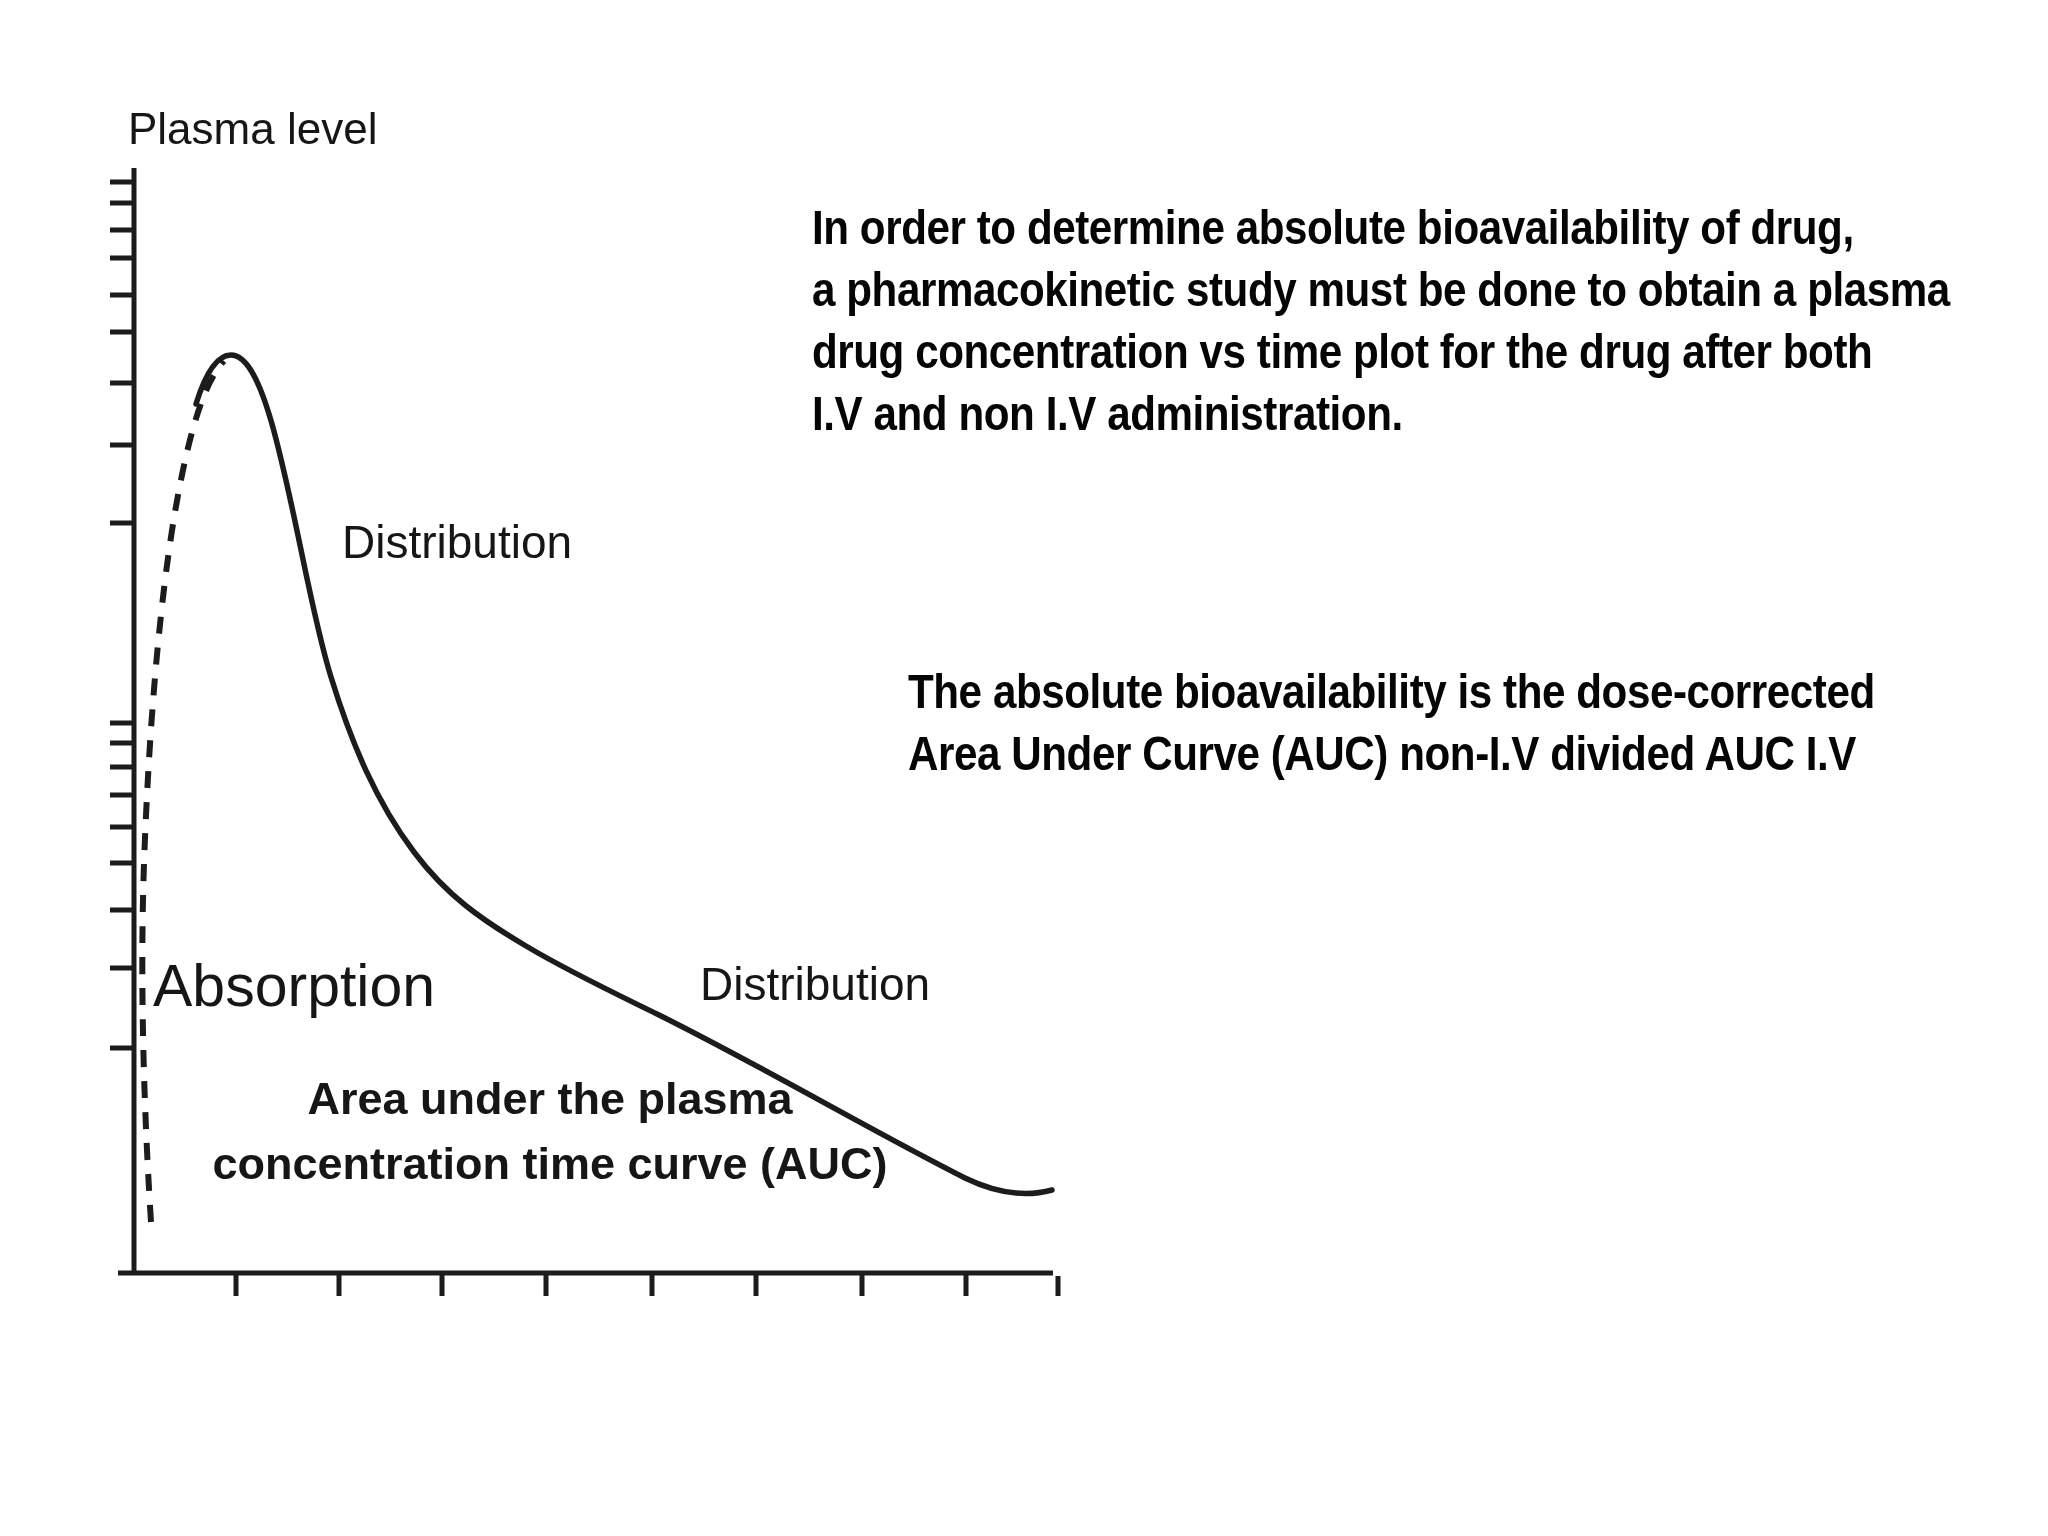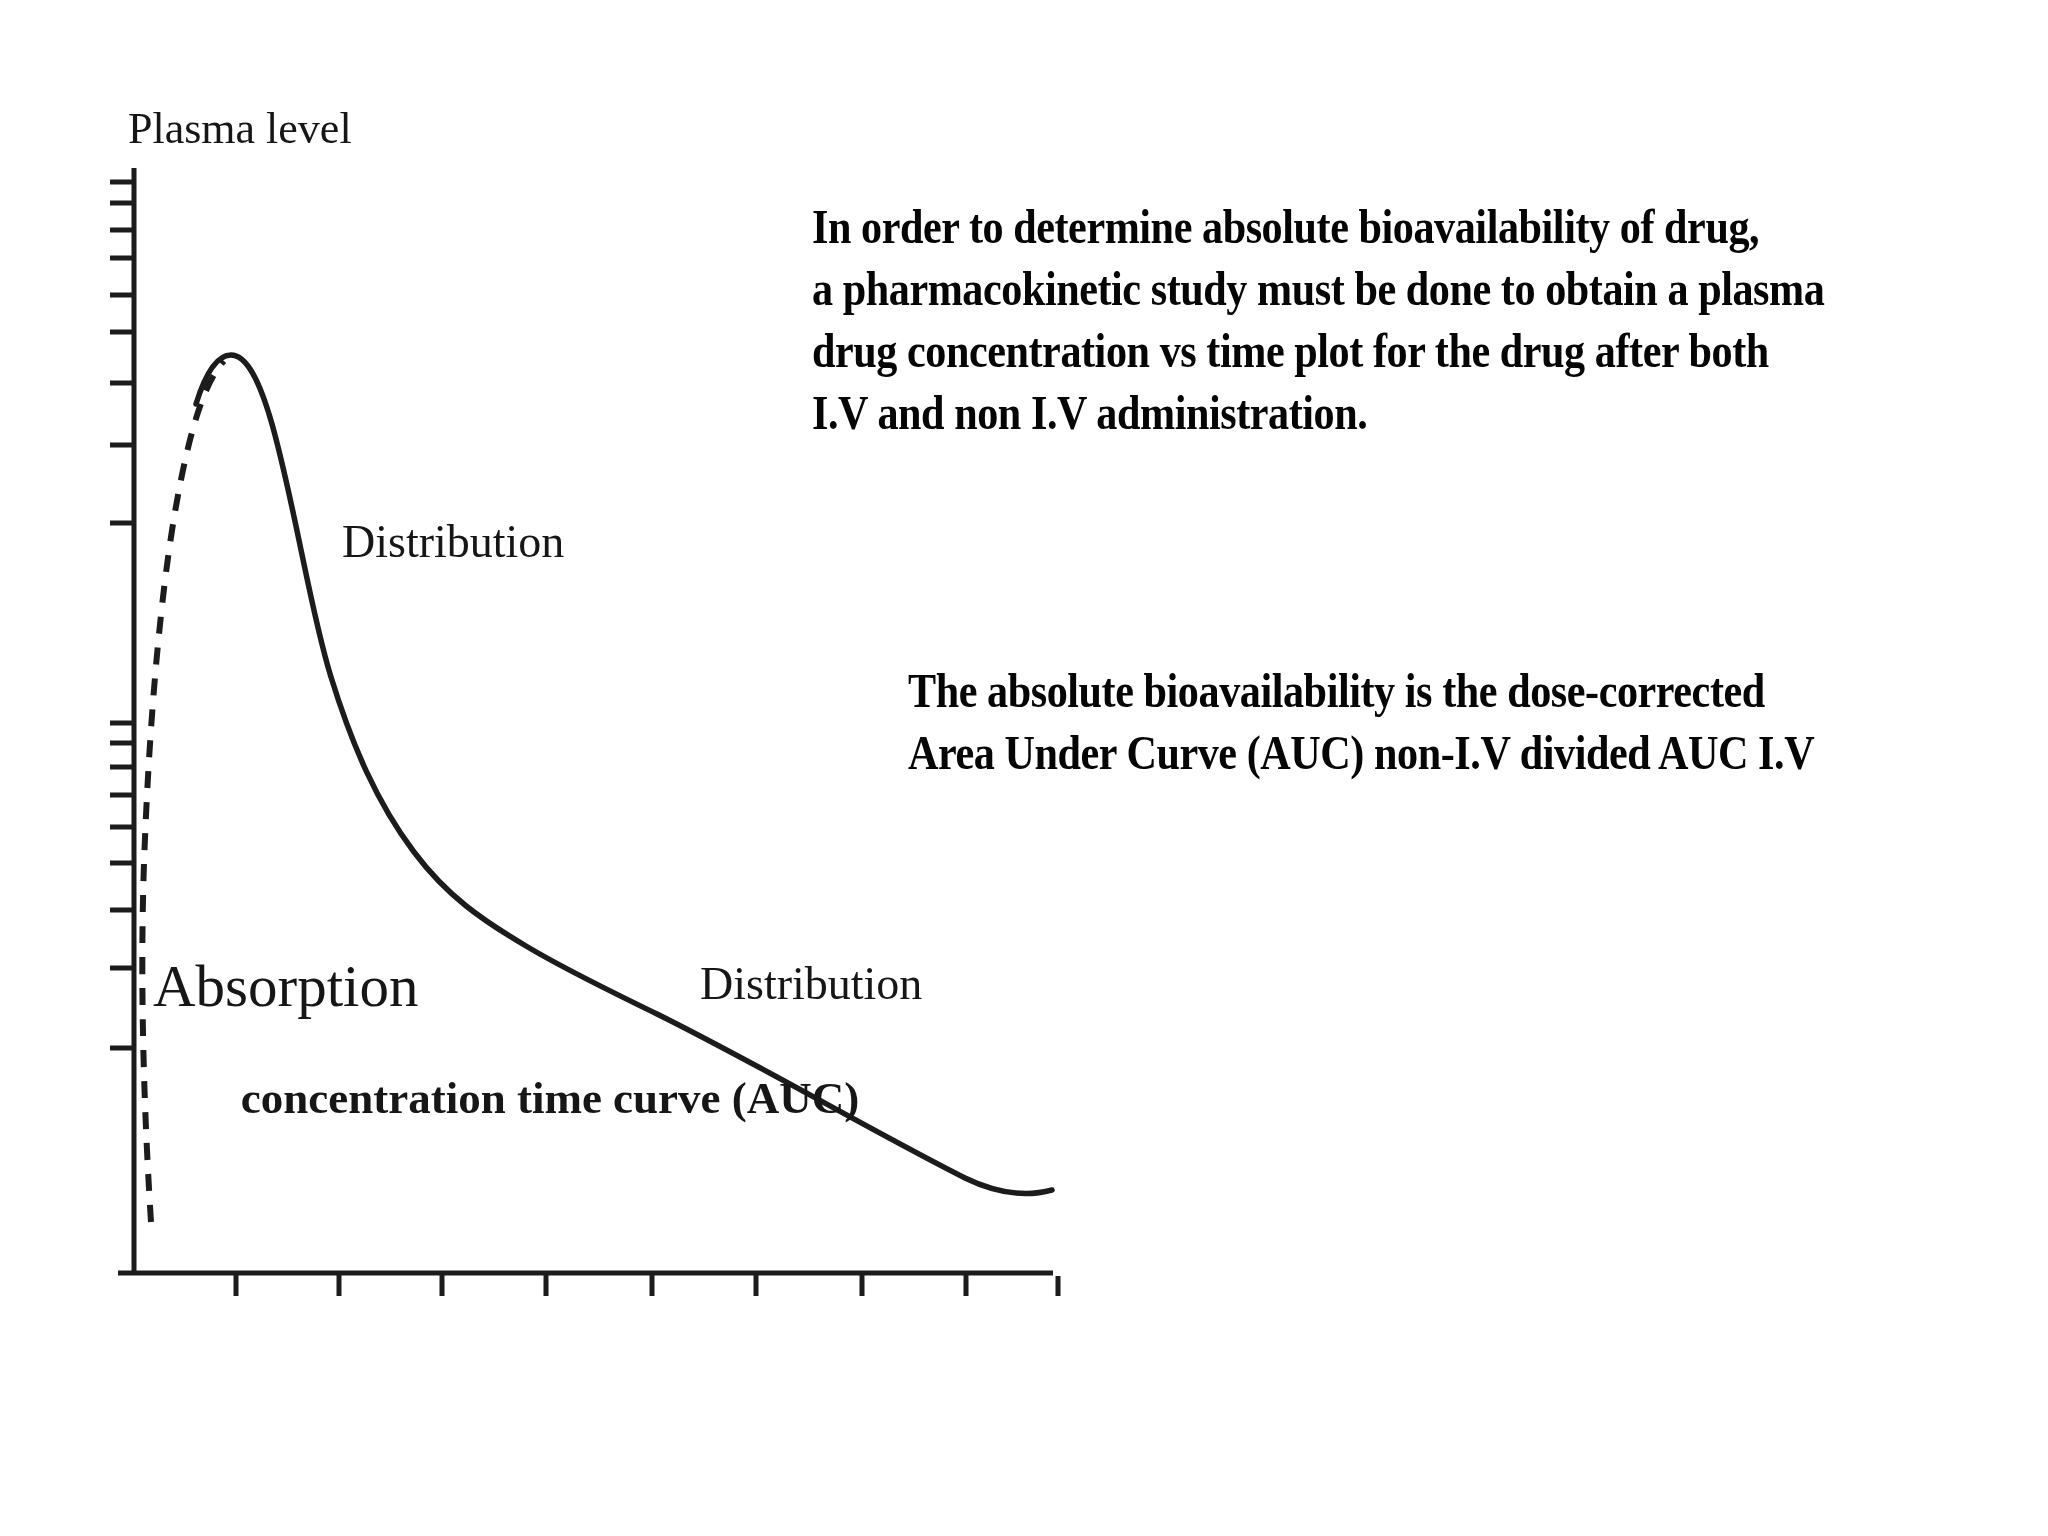--- a/index.html
+++ b/index.html
@@ -1,20 +1,20 @@
 <!DOCTYPE html>
 <html><head>
 <meta charset="utf-8">
 <style>
   html,body{margin:0;padding:0;background:#ffffff;}
   .page{
     position:relative;
     width:2048px;height:1536px;
     background:#ffffff;
-    font-family:Liberation Serif, serif;
+    font-family:Liberation Sans, sans-serif;
     color:#141414;
     overflow:hidden;
   }
   .plot-svg{position:absolute;left:0;top:0;}
   .lbl{
     position:absolute;
     color:#161616;
     white-space:nowrap;
     line-height:1.05;
   }
@@ -61,20 +61,21 @@
 
     <path d="M196 404 C205 375 216 355 231 355 C247 355 260 382 272 424 C296 510 310 610 331 677 C352 745 377 803 414 852 C447 896 482 920 526 946 C566 970 608 990 657 1014 C760 1065 870 1130 965 1178 C1000 1195 1030 1196 1052 1190" stroke="#1c1c1c" stroke-width="5.5" fill="none" stroke-linecap="round"></path>
   </svg>
 
   <div class="lbl lbl-ytitle">Plasma level</div>
   <div class="lbl lbl-dist">Distribution</div>
   <div class="lbl lbl-abs">Absorption</div>
   <div class="lbl lbl-elim">Distribution</div>
 
   <div class="lbl lbl-auc">
+    <div>Area under the plasma</div>
     <div>concentration time curve (AUC)</div>
   </div>
 
 
   <div class="para para1">
     <div class="pline">In order to determine absolute bioavailability of drug,</div>
     <div class="pline">a pharmacokinetic study must be done to obtain a plasma</div>
     <div class="pline">drug concentration vs time plot for the drug after both</div>
     <div class="pline">I.V and non I.V administration.</div>
   </div>

